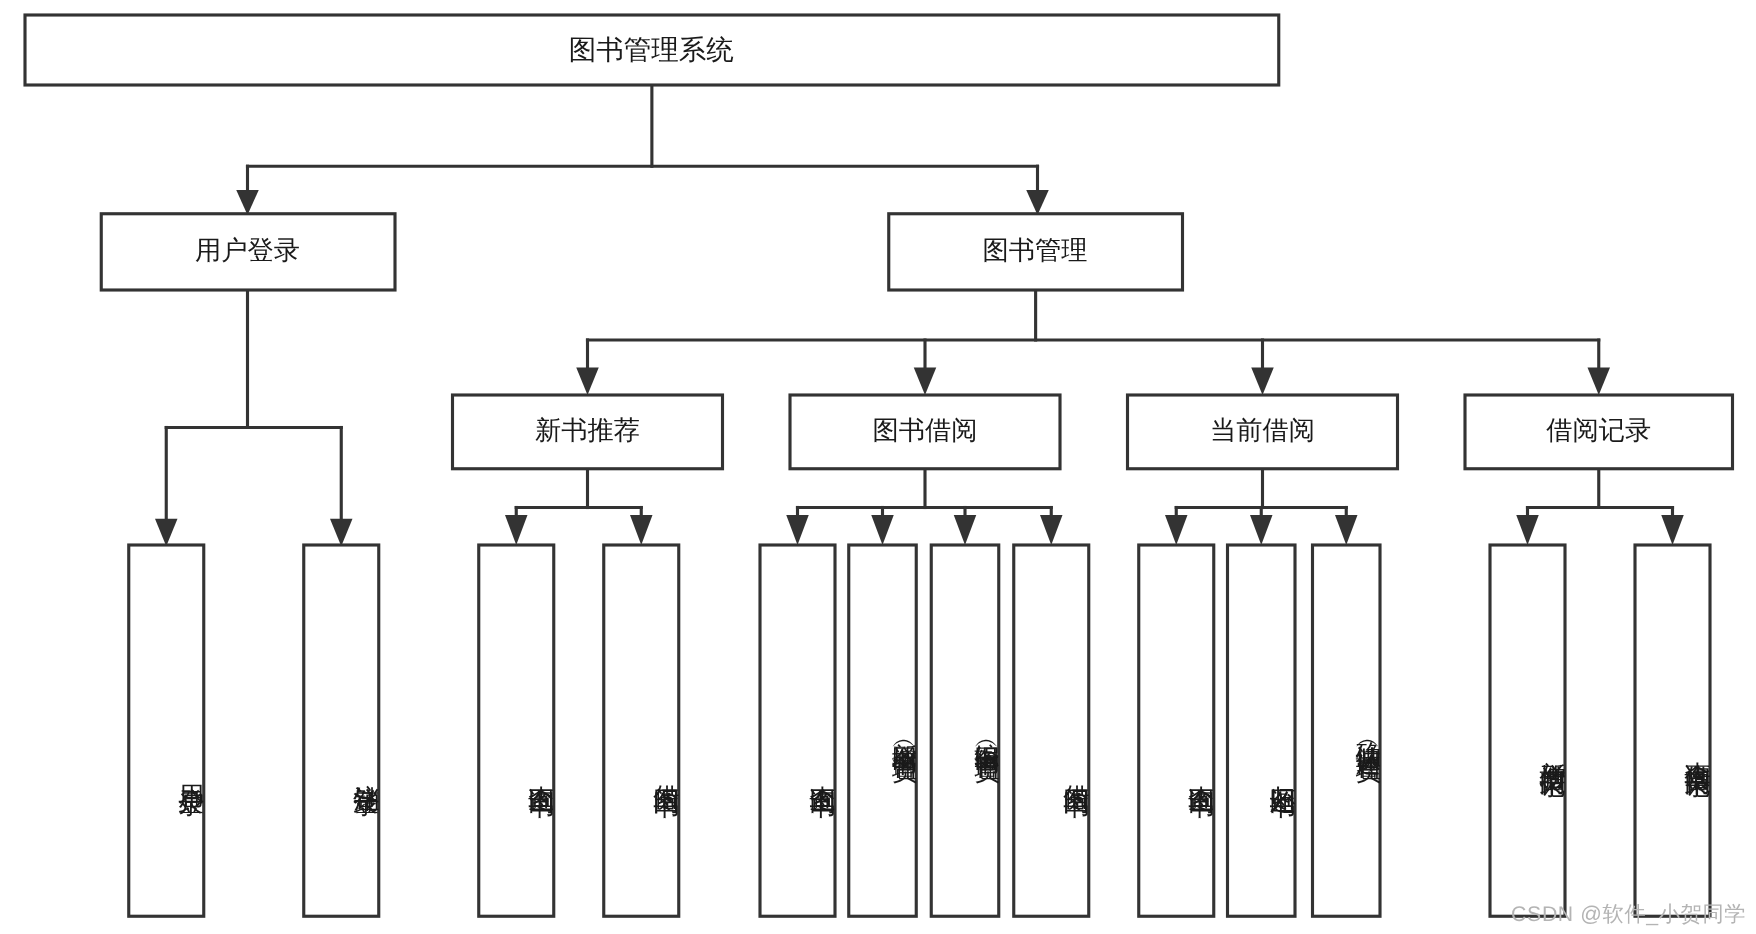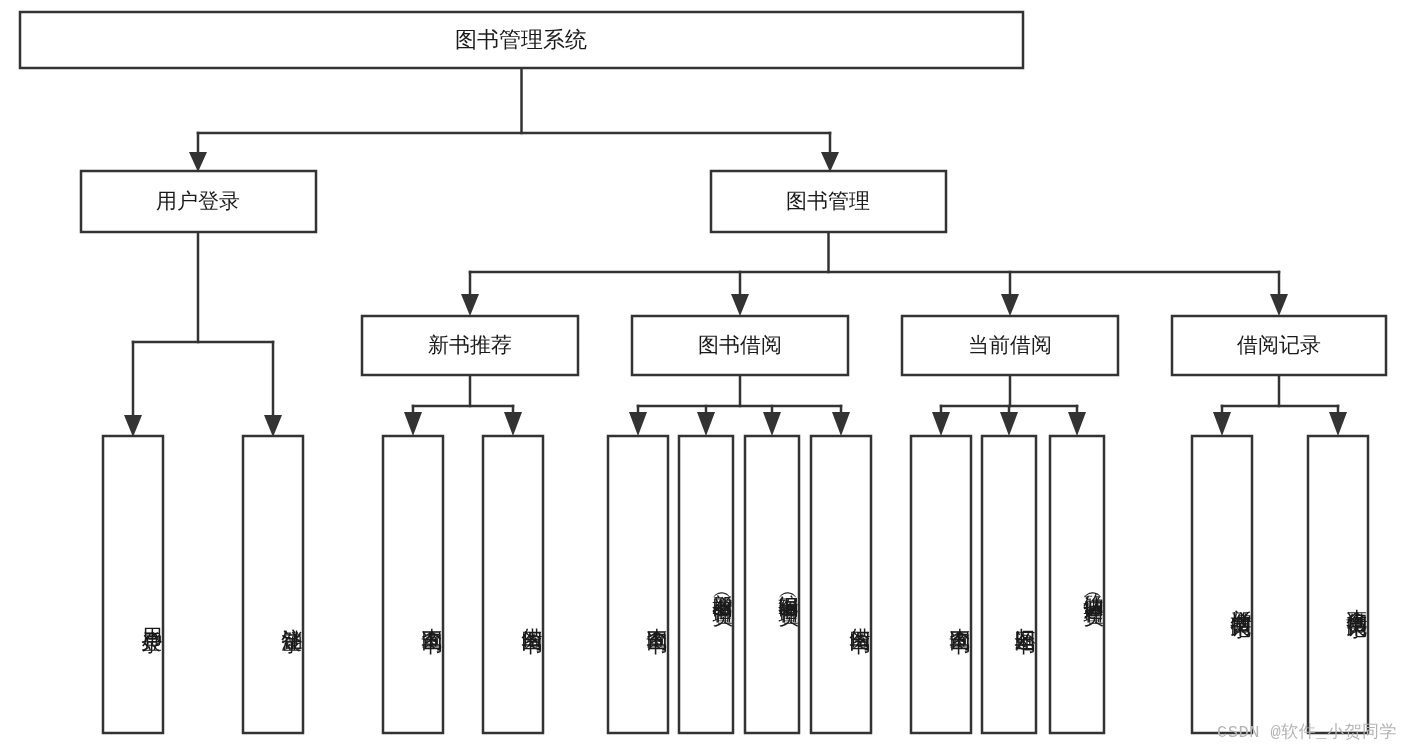--- a/index.html
+++ b/index.html
@@ -69,21 +69,21 @@
     display: flex;
     align-items: flex-start;
     justify-content: center;
     white-space: nowrap;
     pointer-events: none;
   }
   .watermark {
     position: absolute;
     right: 8px;
     bottom: 4px;
-    font-family: Liberation Mono, monospace;
+    font-family: Liberation Sans, sans-serif;
     font-size: 17px;
     color: #b4b4b4;
     letter-spacing: 0.5px;
     white-space: nowrap;
   }
 </style>
 </head>
 <body>
 
 <div id="diagram-root">

